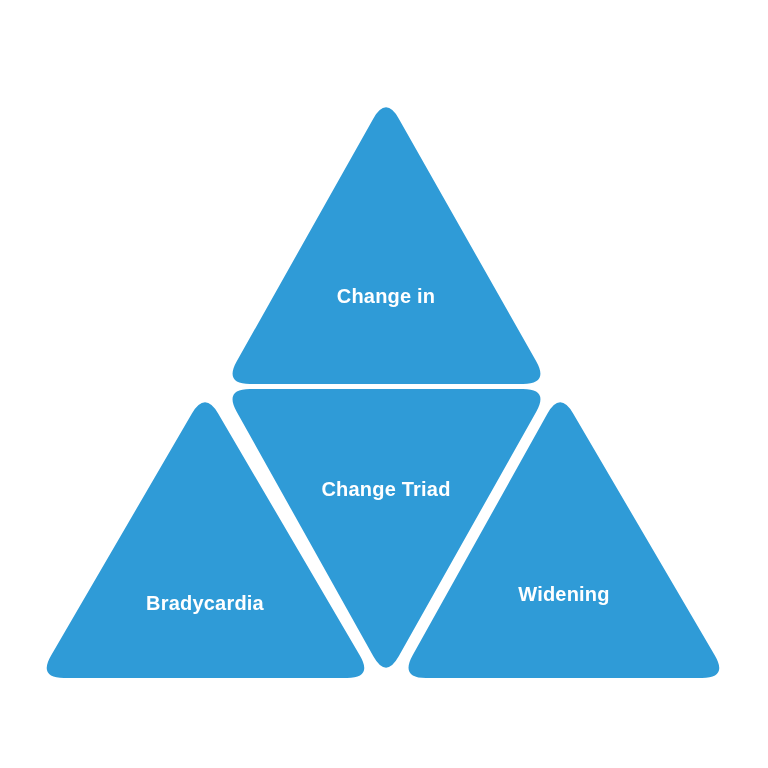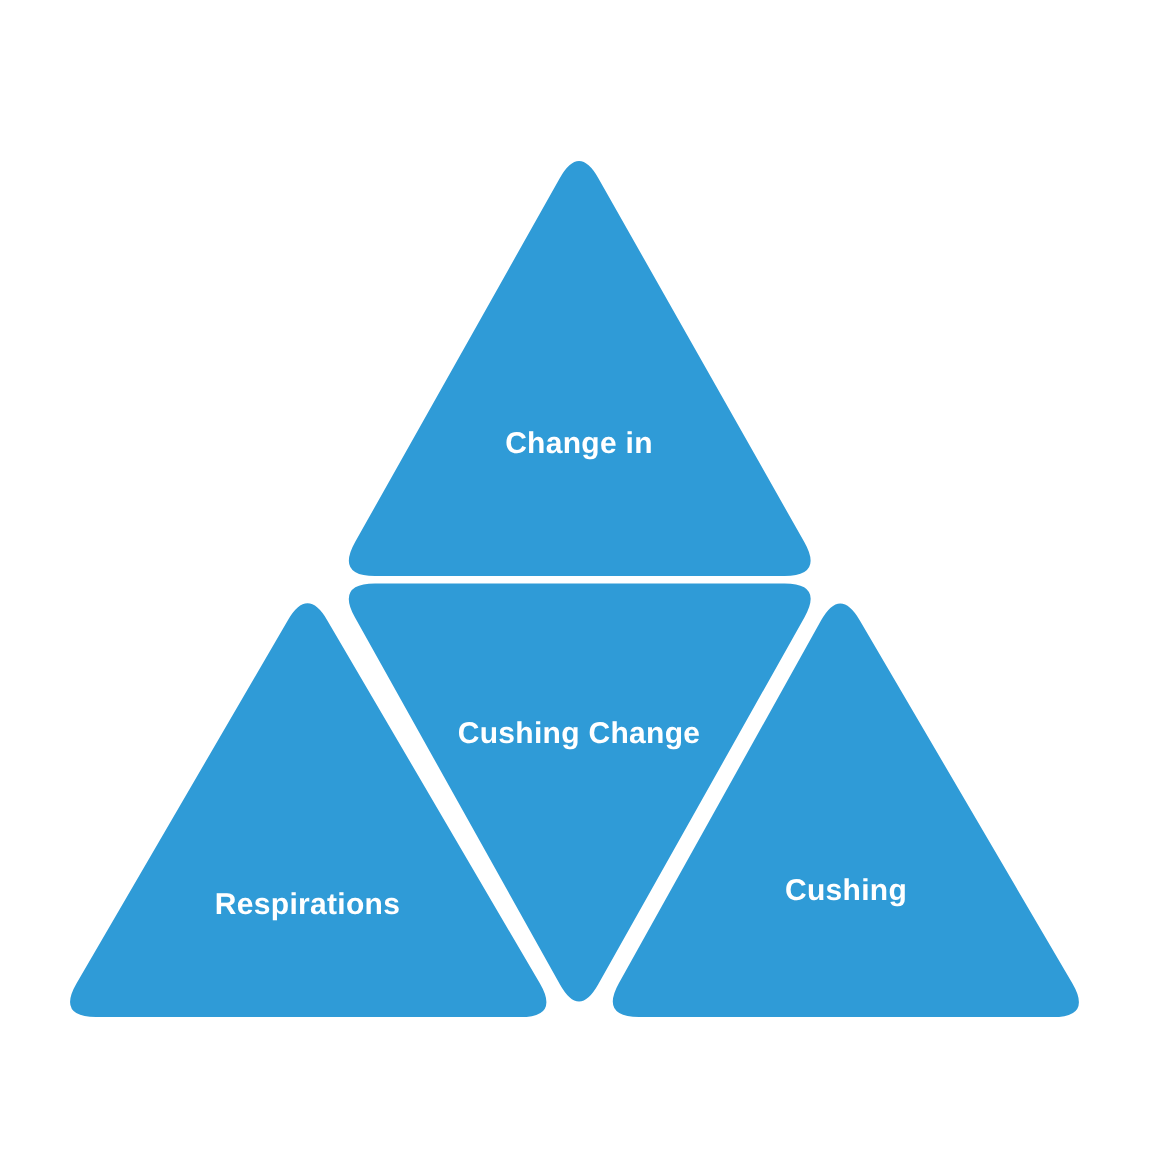--- a/index.html
+++ b/index.html
@@ -44,24 +44,24 @@
     <path class="tri" d="M250 389 L523 389 Q549 389 536.26 411.66 L398.74 656.34 Q386 679 373.32 656.3 L236.68 411.7 Q224 389 250 389 Z"></path>
     <path class="tri" d="M218.13 413.44 L359.87 655.56 Q373 678 347 678 L64 678 Q38 678 51.08 655.53 L191.92 413.47 Q205 391 218.13 413.44 Z"></path>
     <path class="tri" d="M573.13 413.44 L714.87 655.56 Q728 678 702 678 L426 678 Q400 678 412.66 655.29 L547.34 413.71 Q560 391 573.13 413.44 Z"></path>
   </svg>
 
   <div class="label" style="left:236px; top:285px; width:300px;">
     <div>Change in</div>
   </div>
 
   <div class="label" style="left:236px; top:478px; width:300px;">
-    <div>Cushing Change</div>
+    <div>Change Triad</div>
   </div>
 
   <div class="label" style="left:55px; top:592px; width:300px;">
-    <div>Respirations</div>
+    <div>Bradycardia</div>
   </div>
 
   <div class="label" style="left:414px; top:583px; width:300px;">
-    <div>Cushing</div>
+    <div>Widening</div>
   </div>
 
 </div>
 
 </body></html>

